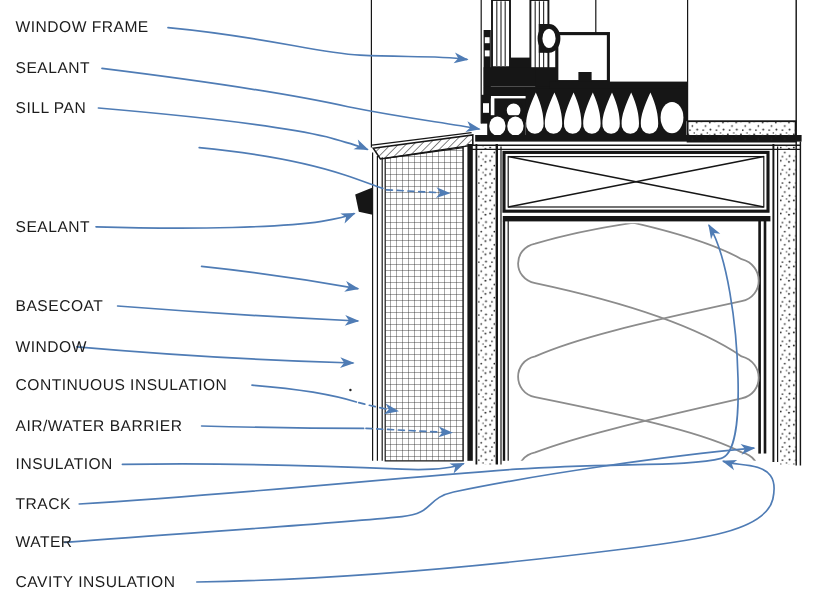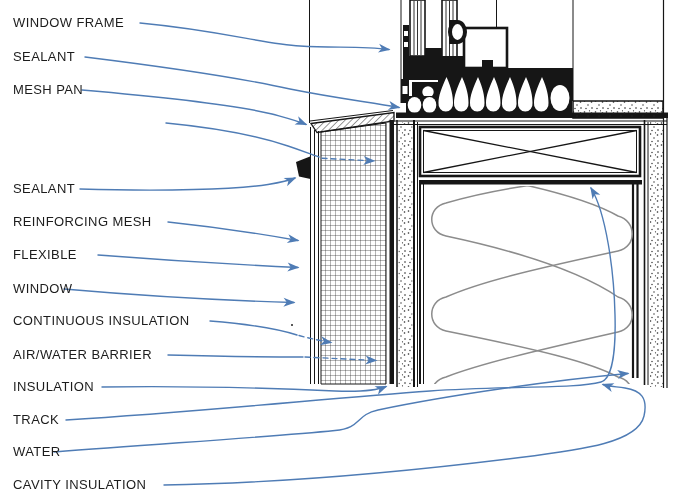--- a/index.html
+++ b/index.html
@@ -193,24 +193,23 @@
       <path d="M305,357 L376,360.5" stroke-dasharray="5,4" marker-end="url(#arr)"></path>
       <path d="M102,387 C190,385.5 290,389 335,391 C360,392 375,391 386,386.5" marker-end="url(#arr)"></path>
       <path d="M66,420 C210,411 330,398 430,391 C510,385.5 575,389 601,382 C612,379 616,352 615,315 C614,270 606,213 591,188" marker-end="url(#arr)"></path>
       <path d="M54,452 C170,443 270,437 335,430.5 C362,428 355,415 378,410 C450,395 555,380 628,373.5" marker-end="url(#arr)"></path>
       <path d="M164,485 C290,483 420,470 520,457.5 C585,449.5 638,442 644,416 C648,398 641,390.5 625,388 C616,386.5 611,387 603,384.5" marker-end="url(#arr)"></path>
     </g>
   </svg>
 
   <div class="lbl" style="top:16px">WINDOW FRAME</div>
   <div class="lbl" style="top:50px">SEALANT</div>
-  <div class="lbl" style="top:83px">MESH PAN</div>
+  <div class="lbl" style="top:83px">SILL PAN</div>
   <div class="lbl" style="top:182px">SEALANT</div>
-  <div class="lbl" style="top:215px">REINFORCING MESH</div>
-  <div class="lbl" style="top:248px">FLEXIBLE</div>
+  <div class="lbl" style="top:248px">BASECOAT</div>
   <div class="lbl" style="top:282px">WINDOW</div>
   <div class="lbl" style="top:314px">CONTINUOUS INSULATION</div>
   <div class="lbl" style="top:348px">AIR/WATER BARRIER</div>
   <div class="lbl" style="top:380px">INSULATION</div>
   <div class="lbl" style="top:413px">TRACK</div>
   <div class="lbl" style="top:445px">WATER</div>
   <div class="lbl" style="top:478px">CAVITY INSULATION</div>
 </div>
 
 </body></html>

